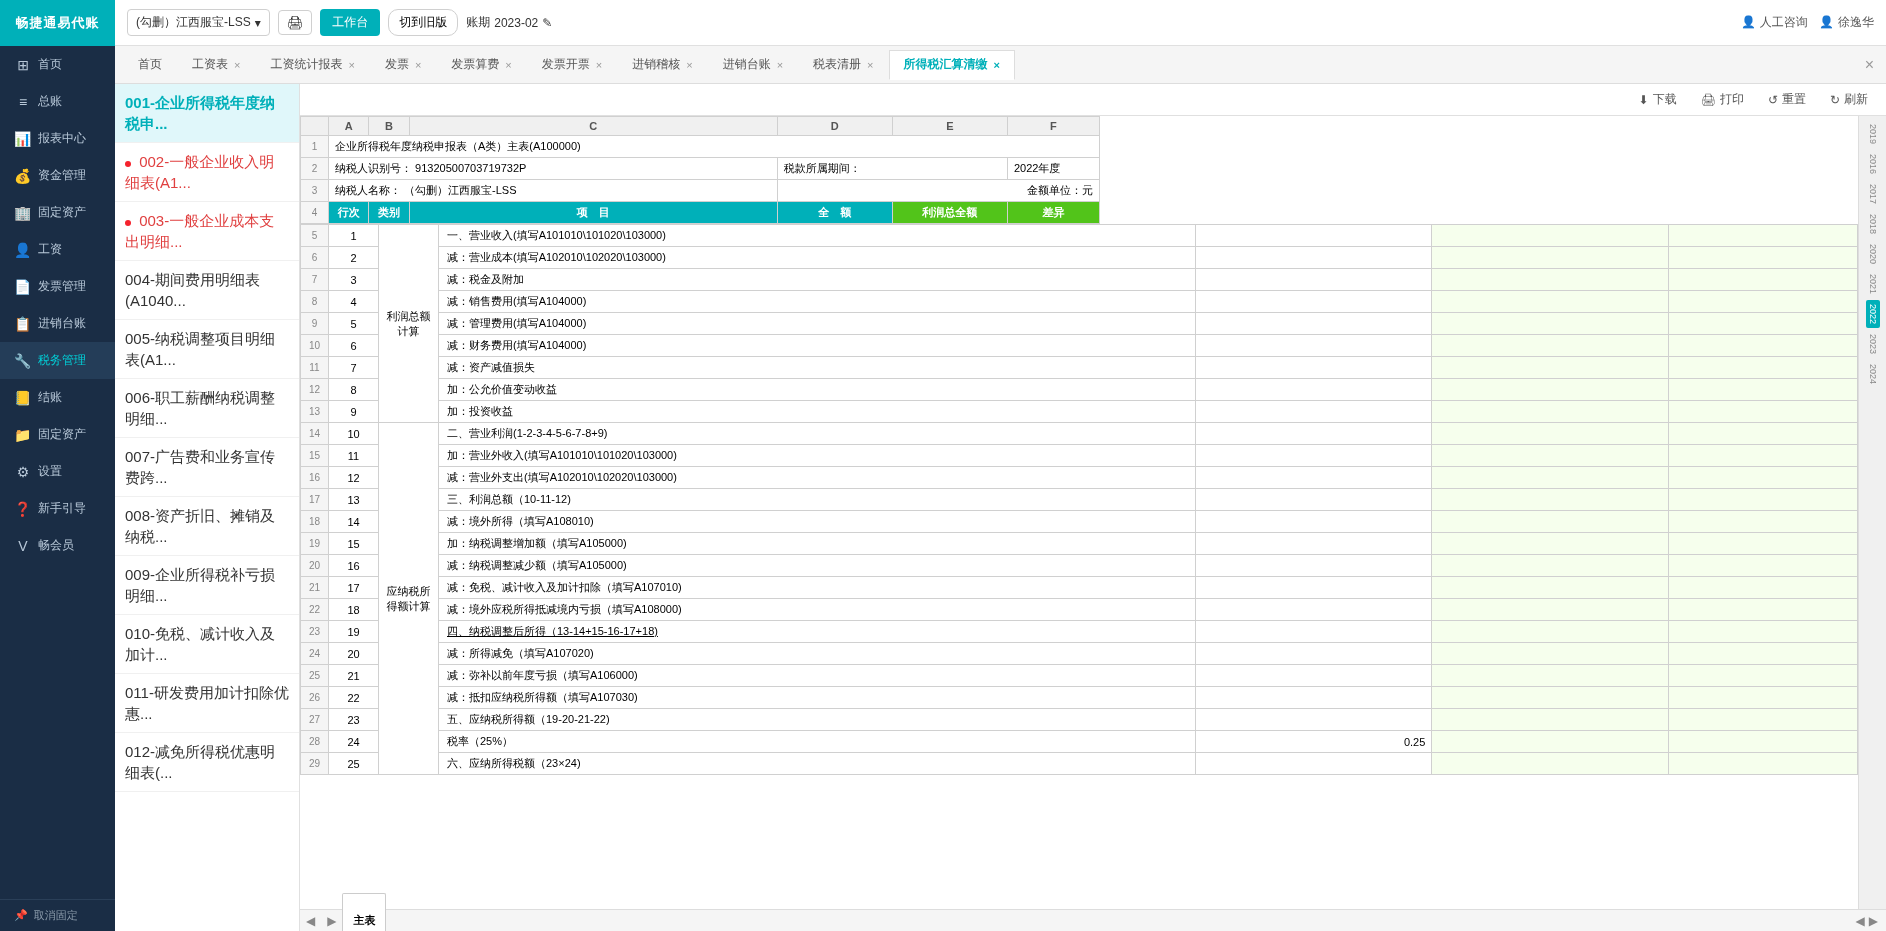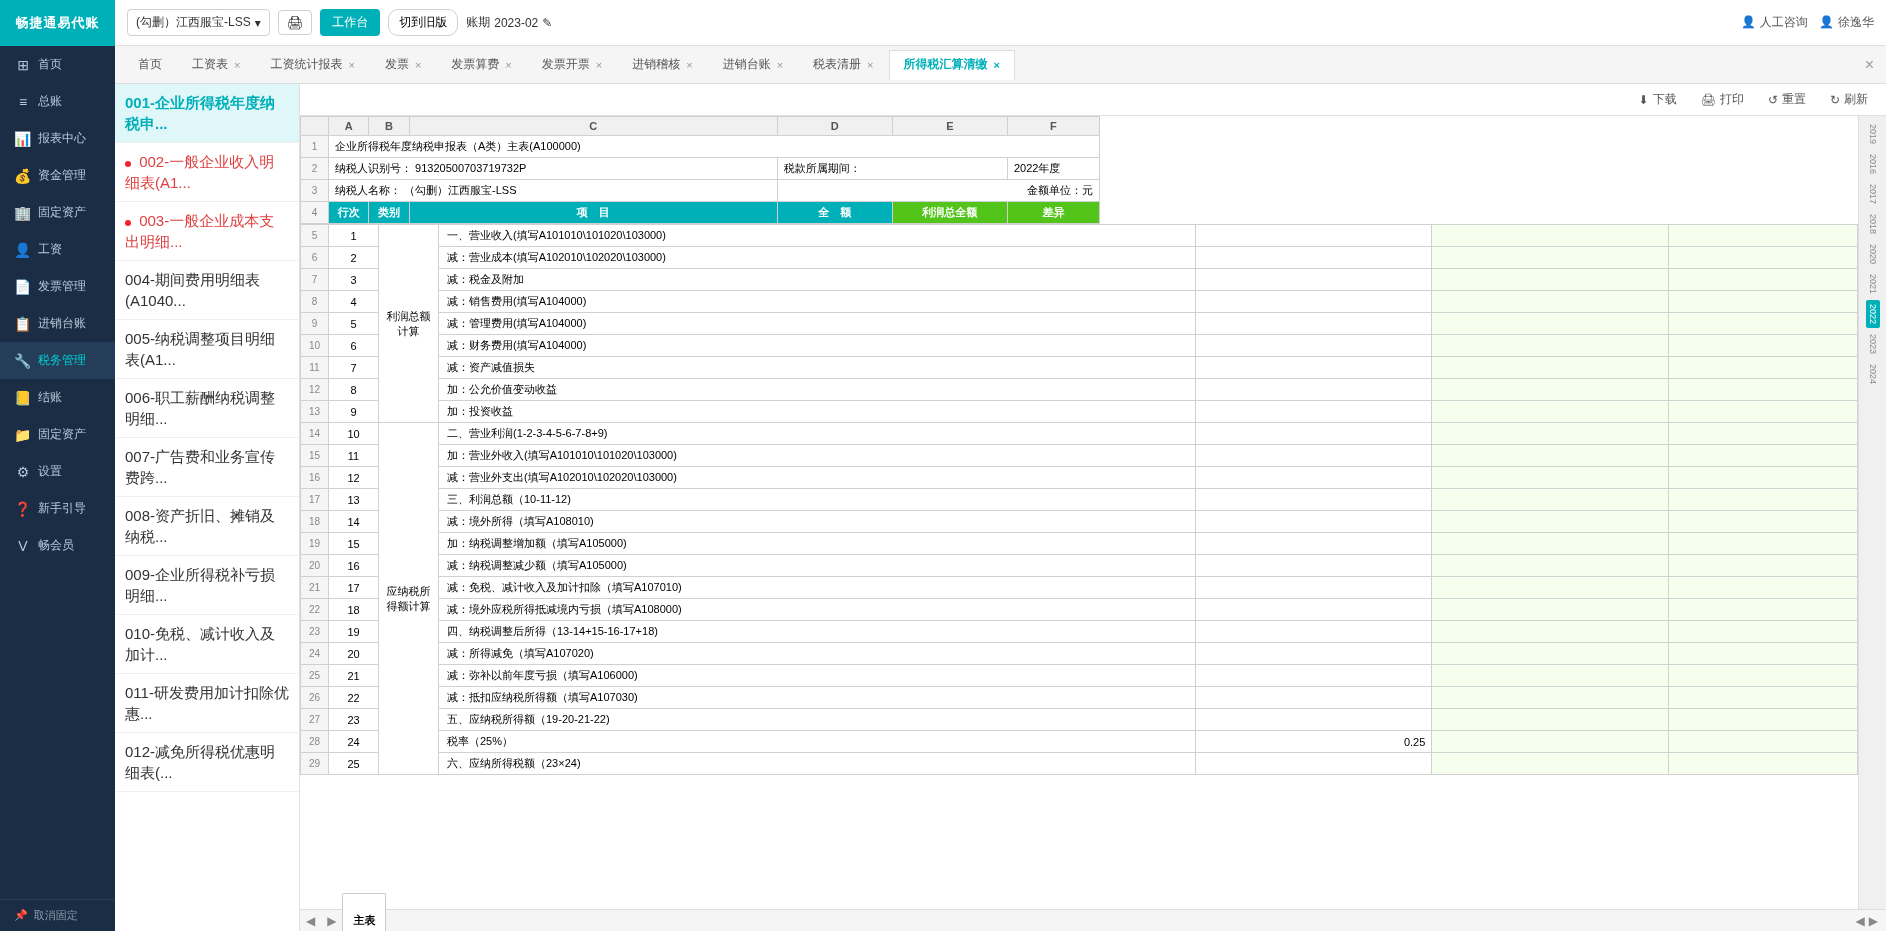--- a/index.html
+++ b/index.html
@@ -723,21 +723,21 @@
                   <td style="border: 1px solid rgb(208, 208, 208); padding: 3px 6px; text-align: center; background: rgb(245, 245, 245); color: rgb(136, 136, 136); font-size: 10px; width: 28px;">22</td>
                   <td style="border: 1px solid rgb(208, 208, 208); padding: 3px 6px; text-align: center; width: 50px;">18</td>
                   <td style="border: 1px solid rgb(208, 208, 208); padding: 3px 8px; min-width: 320px;">减：境外应税所得抵减境内亏损（填写A108000)</td>
                   <td style="border: 1px solid rgb(208, 208, 208); padding: 3px 6px; text-align: right; min-width: 100px;"></td>
                   <td style="border: 1px solid rgb(208, 208, 208); padding: 3px 6px; text-align: right; min-width: 100px; background: rgb(246, 255, 237);"></td>
                   <td style="border: 1px solid rgb(208, 208, 208); padding: 3px 6px; text-align: right; min-width: 80px; background: rgb(246, 255, 237);"></td>
                 </tr>
                 <tr>
                   <td style="border: 1px solid rgb(208, 208, 208); padding: 3px 6px; text-align: center; background: rgb(245, 245, 245); color: rgb(136, 136, 136); font-size: 10px; width: 28px;">23</td>
                   <td style="border: 1px solid rgb(208, 208, 208); padding: 3px 6px; text-align: center; width: 50px;">19</td>
-                  <td style="border: 1px solid rgb(208, 208, 208); padding: 3px 8px; min-width: 320px;">四、纳税调整后所得（13-14+15-16-17+18)</td>
+                  <td style="border: 1px solid rgb(208, 208, 208); padding: 3px 8px; min-width: 320px; text-decoration: underline;">四、纳税调整后所得（13-14+15-16-17+18)</td>
                   <td style="border: 1px solid rgb(208, 208, 208); padding: 3px 6px; text-align: right; min-width: 100px;"></td>
                   <td style="border: 1px solid rgb(208, 208, 208); padding: 3px 6px; text-align: right; min-width: 100px; background: rgb(246, 255, 237);"></td>
                   <td style="border: 1px solid rgb(208, 208, 208); padding: 3px 6px; text-align: right; min-width: 80px; background: rgb(246, 255, 237);"></td>
                 </tr>
                 <tr>
                   <td style="border: 1px solid rgb(208, 208, 208); padding: 3px 6px; text-align: center; background: rgb(245, 245, 245); color: rgb(136, 136, 136); font-size: 10px; width: 28px;">24</td>
                   <td style="border: 1px solid rgb(208, 208, 208); padding: 3px 6px; text-align: center; width: 50px;">20</td>
                   <td style="border: 1px solid rgb(208, 208, 208); padding: 3px 8px; min-width: 320px;">减：所得减免（填写A107020)</td>
                   <td style="border: 1px solid rgb(208, 208, 208); padding: 3px 6px; text-align: right; min-width: 100px;"></td>
                   <td style="border: 1px solid rgb(208, 208, 208); padding: 3px 6px; text-align: right; min-width: 100px; background: rgb(246, 255, 237);"></td>

